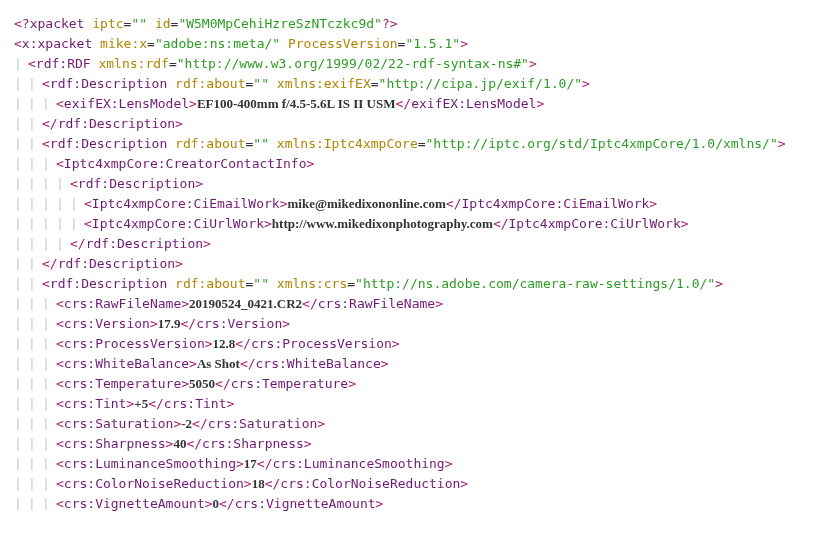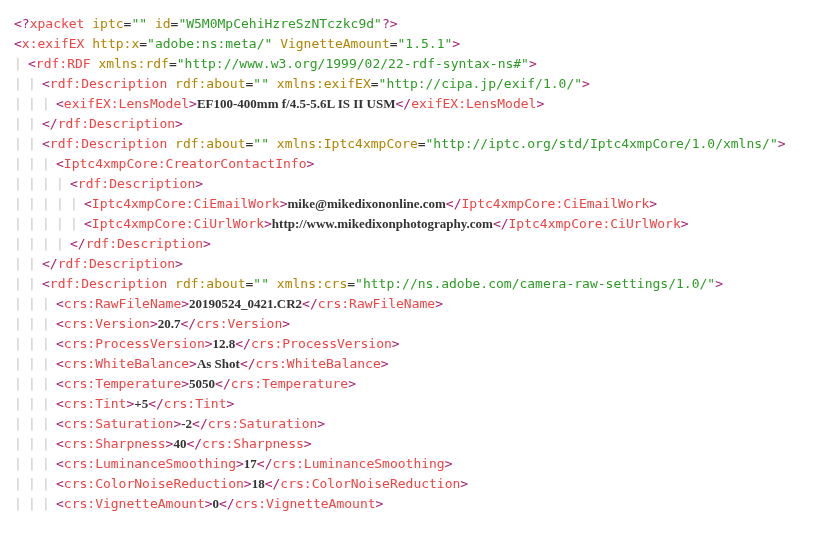--- a/index.html
+++ b/index.html
@@ -18,47 +18,47 @@
     white-space: nowrap;
     overflow: hidden;
   }
   .line { display: block; }
   .guide {
     display: inline-block;
     width: 14px;
     color: #c9c9c9;
     user-select: none;
   }
-  .tag    { color: #ef4444; } 
+  .tag    { color: #701a75; } 
   .punct  { color: #a31f6f; } 
   .attr   { color: #b08400; } 
   .eq     { color: #333333; }
   .val    { color: #2d9c24; } 
   .text   { color: #333333; font-weight: 600; font-family: Liberation Serif, serif; }
 </style>
 </head>
 <body>
 
 <div id="code">
     <div class="line"><span class="punct">&lt;?</span><span class="tag">xpacket</span> <span class="attr">iptc</span><span class="eq">=</span><span class="val">""</span> <span class="attr">id</span><span class="eq">=</span><span class="val">"W5M0MpCehiHzreSzNTczkc9d"</span><span class="punct">?&gt;</span></div>
-    <div class="line"><span class="punct">&lt;</span><span class="tag">x:exifEX</span> <span class="attr">http:x</span><span class="eq">=</span><span class="val">"adobe:ns:meta/"</span> <span class="attr">VignetteAmount</span><span class="eq">=</span><span class="val">"1.5.1"</span><span class="punct">&gt;</span></div>
+    <div class="line"><span class="punct">&lt;</span><span class="tag">x:xpacket</span> <span class="attr">mike:x</span><span class="eq">=</span><span class="val">"adobe:ns:meta/"</span> <span class="attr">ProcessVersion</span><span class="eq">=</span><span class="val">"1.5.1"</span><span class="punct">&gt;</span></div>
     <div class="line"><span class="guide">|</span><span class="punct">&lt;</span><span class="tag">rdf:RDF</span> <span class="attr">xmlns:rdf</span><span class="eq">=</span><span class="val">"http://www.w3.org/1999/02/22-rdf-syntax-ns#"</span><span class="punct">&gt;</span></div>
     <div class="line"><span class="guide">|</span><span class="guide">|</span><span class="punct">&lt;</span><span class="tag">rdf:Description</span> <span class="attr">rdf:about</span><span class="eq">=</span><span class="val">""</span> <span class="attr">xmlns:exifEX</span><span class="eq">=</span><span class="val">"http://cipa.jp/exif/1.0/"</span><span class="punct">&gt;</span></div>
     <div class="line"><span class="guide">|</span><span class="guide">|</span><span class="guide">|</span><span class="punct">&lt;</span><span class="tag">exifEX:LensModel</span><span class="punct">&gt;</span><span class="text">EF100-400mm f/4.5-5.6L IS II USM</span><span class="punct">&lt;/</span><span class="tag">exifEX:LensModel</span><span class="punct">&gt;</span></div>
     <div class="line"><span class="guide">|</span><span class="guide">|</span><span class="punct">&lt;/</span><span class="tag">rdf:Description</span><span class="punct">&gt;</span></div>
     <div class="line"><span class="guide">|</span><span class="guide">|</span><span class="punct">&lt;</span><span class="tag">rdf:Description</span> <span class="attr">rdf:about</span><span class="eq">=</span><span class="val">""</span> <span class="attr">xmlns:Iptc4xmpCore</span><span class="eq">=</span><span class="val">"http://iptc.org/std/Iptc4xmpCore/1.0/xmlns/"</span><span class="punct">&gt;</span></div>
     <div class="line"><span class="guide">|</span><span class="guide">|</span><span class="guide">|</span><span class="punct">&lt;</span><span class="tag">Iptc4xmpCore:CreatorContactInfo</span><span class="punct">&gt;</span></div>
     <div class="line"><span class="guide">|</span><span class="guide">|</span><span class="guide">|</span><span class="guide">|</span><span class="punct">&lt;</span><span class="tag">rdf:Description</span><span class="punct">&gt;</span></div>
     <div class="line"><span class="guide">|</span><span class="guide">|</span><span class="guide">|</span><span class="guide">|</span><span class="guide">|</span><span class="punct">&lt;</span><span class="tag">Iptc4xmpCore:CiEmailWork</span><span class="punct">&gt;</span><span class="text">mike@mikedixononline.com</span><span class="punct">&lt;/</span><span class="tag">Iptc4xmpCore:CiEmailWork</span><span class="punct">&gt;</span></div>
     <div class="line"><span class="guide">|</span><span class="guide">|</span><span class="guide">|</span><span class="guide">|</span><span class="guide">|</span><span class="punct">&lt;</span><span class="tag">Iptc4xmpCore:CiUrlWork</span><span class="punct">&gt;</span><span class="text">http://www.mikedixonphotography.com</span><span class="punct">&lt;/</span><span class="tag">Iptc4xmpCore:CiUrlWork</span><span class="punct">&gt;</span></div>
     <div class="line"><span class="guide">|</span><span class="guide">|</span><span class="guide">|</span><span class="guide">|</span><span class="punct">&lt;/</span><span class="tag">rdf:Description</span><span class="punct">&gt;</span></div>
     <div class="line"><span class="guide">|</span><span class="guide">|</span><span class="punct">&lt;/</span><span class="tag">rdf:Description</span><span class="punct">&gt;</span></div>
     <div class="line"><span class="guide">|</span><span class="guide">|</span><span class="punct">&lt;</span><span class="tag">rdf:Description</span> <span class="attr">rdf:about</span><span class="eq">=</span><span class="val">""</span> <span class="attr">xmlns:crs</span><span class="eq">=</span><span class="val">"http://ns.adobe.com/camera-raw-settings/1.0/"</span><span class="punct">&gt;</span></div>
     <div class="line"><span class="guide">|</span><span class="guide">|</span><span class="guide">|</span><span class="punct">&lt;</span><span class="tag">crs:RawFileName</span><span class="punct">&gt;</span><span class="text">20190524_0421.CR2</span><span class="punct">&lt;/</span><span class="tag">crs:RawFileName</span><span class="punct">&gt;</span></div>
-    <div class="line"><span class="guide">|</span><span class="guide">|</span><span class="guide">|</span><span class="punct">&lt;</span><span class="tag">crs:Version</span><span class="punct">&gt;</span><span class="text">20.7</span><span class="punct">&lt;/</span><span class="tag">crs:Version</span><span class="punct">&gt;</span></div>
+    <div class="line"><span class="guide">|</span><span class="guide">|</span><span class="guide">|</span><span class="punct">&lt;</span><span class="tag">crs:Version</span><span class="punct">&gt;</span><span class="text">17.9</span><span class="punct">&lt;/</span><span class="tag">crs:Version</span><span class="punct">&gt;</span></div>
     <div class="line"><span class="guide">|</span><span class="guide">|</span><span class="guide">|</span><span class="punct">&lt;</span><span class="tag">crs:ProcessVersion</span><span class="punct">&gt;</span><span class="text">12.8</span><span class="punct">&lt;/</span><span class="tag">crs:ProcessVersion</span><span class="punct">&gt;</span></div>
     <div class="line"><span class="guide">|</span><span class="guide">|</span><span class="guide">|</span><span class="punct">&lt;</span><span class="tag">crs:WhiteBalance</span><span class="punct">&gt;</span><span class="text">As Shot</span><span class="punct">&lt;/</span><span class="tag">crs:WhiteBalance</span><span class="punct">&gt;</span></div>
     <div class="line"><span class="guide">|</span><span class="guide">|</span><span class="guide">|</span><span class="punct">&lt;</span><span class="tag">crs:Temperature</span><span class="punct">&gt;</span><span class="text">5050</span><span class="punct">&lt;/</span><span class="tag">crs:Temperature</span><span class="punct">&gt;</span></div>
     <div class="line"><span class="guide">|</span><span class="guide">|</span><span class="guide">|</span><span class="punct">&lt;</span><span class="tag">crs:Tint</span><span class="punct">&gt;</span><span class="text">+5</span><span class="punct">&lt;/</span><span class="tag">crs:Tint</span><span class="punct">&gt;</span></div>
     <div class="line"><span class="guide">|</span><span class="guide">|</span><span class="guide">|</span><span class="punct">&lt;</span><span class="tag">crs:Saturation</span><span class="punct">&gt;</span><span class="text">-2</span><span class="punct">&lt;/</span><span class="tag">crs:Saturation</span><span class="punct">&gt;</span></div>
     <div class="line"><span class="guide">|</span><span class="guide">|</span><span class="guide">|</span><span class="punct">&lt;</span><span class="tag">crs:Sharpness</span><span class="punct">&gt;</span><span class="text">40</span><span class="punct">&lt;/</span><span class="tag">crs:Sharpness</span><span class="punct">&gt;</span></div>
     <div class="line"><span class="guide">|</span><span class="guide">|</span><span class="guide">|</span><span class="punct">&lt;</span><span class="tag">crs:LuminanceSmoothing</span><span class="punct">&gt;</span><span class="text">17</span><span class="punct">&lt;/</span><span class="tag">crs:LuminanceSmoothing</span><span class="punct">&gt;</span></div>
     <div class="line"><span class="guide">|</span><span class="guide">|</span><span class="guide">|</span><span class="punct">&lt;</span><span class="tag">crs:ColorNoiseReduction</span><span class="punct">&gt;</span><span class="text">18</span><span class="punct">&lt;/</span><span class="tag">crs:ColorNoiseReduction</span><span class="punct">&gt;</span></div>
     <div class="line"><span class="guide">|</span><span class="guide">|</span><span class="guide">|</span><span class="punct">&lt;</span><span class="tag">crs:VignetteAmount</span><span class="punct">&gt;</span><span class="text">0</span><span class="punct">&lt;/</span><span class="tag">crs:VignetteAmount</span><span class="punct">&gt;</span></div>
   </div>

